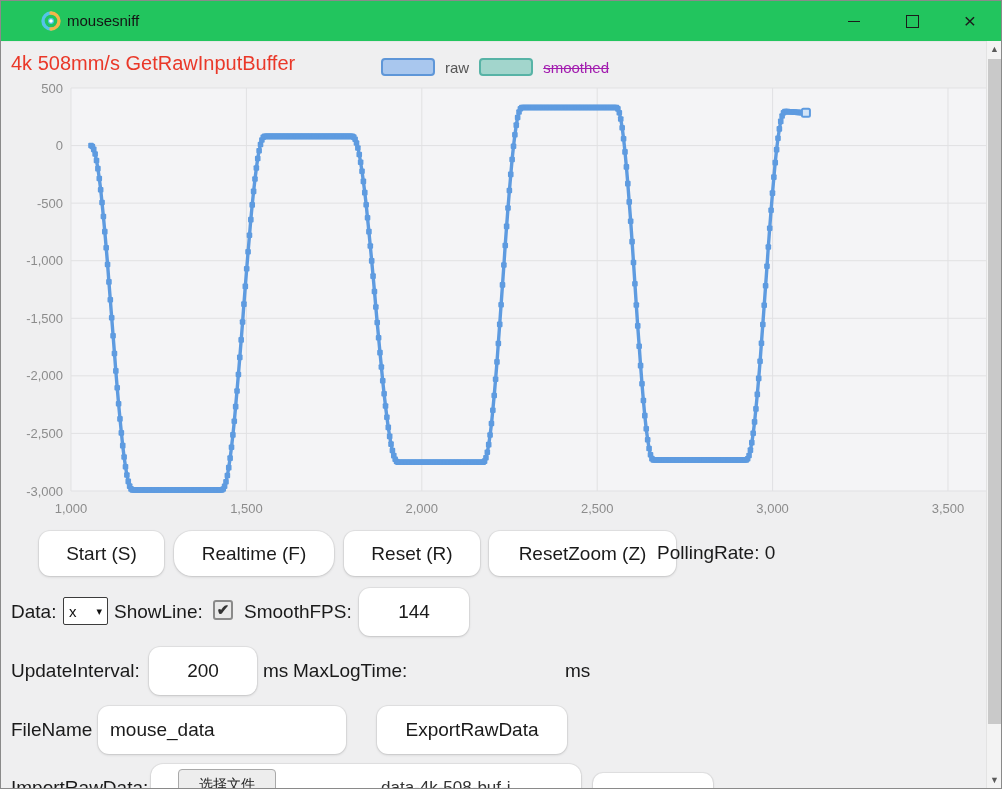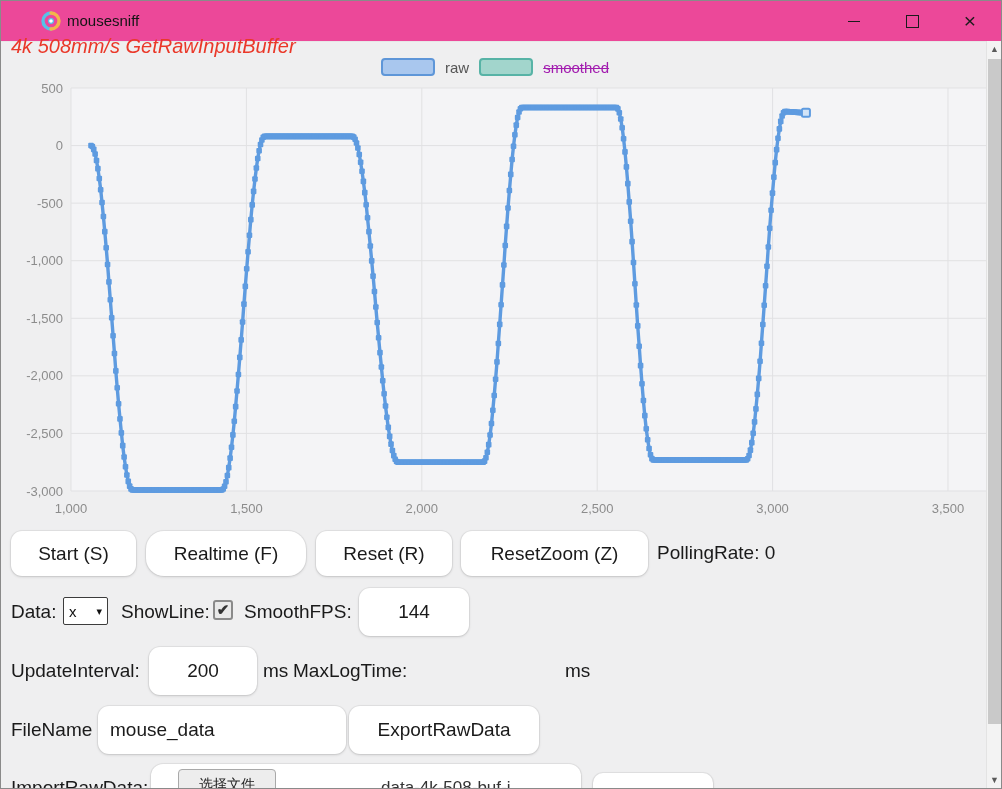--- a/index.html
+++ b/index.html
@@ -2,61 +2,61 @@
 <html><head>
 <meta charset="utf-8">
 <style>
   html,body{margin:0;padding:0;background:#d8d8d8;}
   .window{
     position:relative;width:1002px;height:789px;overflow:hidden;
     background:#efeff0;border:1px solid #8a8a8a;box-sizing:border-box;
     font-family:"Liberation Sans",sans-serif;
   }
   
-  .titlebar{position:absolute;top:0;left:0;right:0;height:40px;background:#ec4899;border-bottom:1px solid #e7e7e7;}
+  .titlebar{position:absolute;top:0;left:0;right:0;height:40px;background:#22c55e;border-bottom:1px solid #e7e7e7;}
   .app-icon{position:absolute;left:40px;top:10px;width:20px;height:20px;}
   .app-title{position:absolute;left:66px;top:11px;font-size:15px;color:#141414;}
   .win-btn{position:absolute;top:0;width:46px;height:40px;display:flex;align-items:center;justify-content:center;color:#1b1b1b;cursor:default;}
   .win-btn.min{left:830px;}
   .win-btn.max{left:888px;}
   .win-btn.close{left:946px;font-size:21px;font-weight:300;}
   .min-glyph{width:12px;height:0;border-top:1.4px solid #1b1b1b;display:block;}
   .max-glyph{width:11px;height:11px;border:1.4px solid #1b1b1b;display:block;background:transparent;}
   
-  .chart-title{position:absolute;left:10px;top:34px;font-size:20px;color:#ea3829;font-style:italic;}
+  .chart-title{position:absolute;left:10px;top:51px;font-size:20px;color:#ea3829;}
   .legend{position:absolute;left:380px;top:57px;display:flex;align-items:center;gap:10px;}
   .legend-swatch{width:54px;height:18px;border:2px solid #888;border-radius:4px;box-sizing:border-box;}
   .legend-label{font-size:15px;color:#555;}
   .legend-label.off{color:#a21caf;text-decoration:line-through;}
   
   #chart-svg{position:absolute;left:0;top:75px;}
   
   .card{
     position:absolute;background:#ffffff;border-radius:11px;
     box-shadow:0 0 0 1px rgba(0,0,0,0.05),0 1px 3px rgba(0,0,0,0.14);
     font-size:19px;color:#1a1a1a;text-align:center;box-sizing:border-box;
   }
-  .btn{cursor:pointer;}
+  .btn{cursor:pointer;margin-left:28px;}
   .label{position:absolute;font-size:19px;color:#1a1a1a;white-space:nowrap;}
   
   .btn-start{left:10px;top:530px;width:125px;height:45px;line-height:45px;}
   .btn-realtime{left:145px;top:530px;width:160px;height:45px;line-height:45px;border-radius:18px;}
   .btn-reset{left:315px;top:530px;width:136px;height:45px;line-height:45px;}
   .btn-resetzoom{left:460px;top:530px;width:187px;height:45px;line-height:45px;}
   .polling{left:656px;top:541px;}
   
   .lbl-data{left:10px;top:600px;text-align:center;}
   .select-data{
     position:absolute;left:62px;top:596px;width:45px;height:28px;background:#fff;
     border:1.6px solid #3c3c3c;border-radius:2px;box-sizing:border-box;
     display:flex;align-items:center;justify-content:space-between;padding:0 5px;cursor:pointer;
   }
   .select-data .val{font-size:15px;color:#111;}
   .select-data .chev{font-size:11px;color:#111;}
-  .lbl-showline{left:120px;top:600px;}
+  .lbl-showline{left:113px;top:600px;}
   .checkbox{
     position:absolute;left:212px;top:599px;width:20px;height:20px;box-sizing:border-box;
     background:#e9e9e9;border:2px solid #8a8a8a;border-radius:3px;cursor:pointer;
     display:flex;align-items:center;justify-content:center;font-size:15px;font-weight:bold;color:#333;
   }
   .lbl-smoothfps{left:243px;top:600px;}
   .inp-smoothfps{left:358px;top:587px;width:110px;height:48px;line-height:48px;}
   
   .lbl-update{left:10px;top:659px;}
   .inp-update{left:148px;top:646px;width:108px;height:48px;line-height:48px;}

